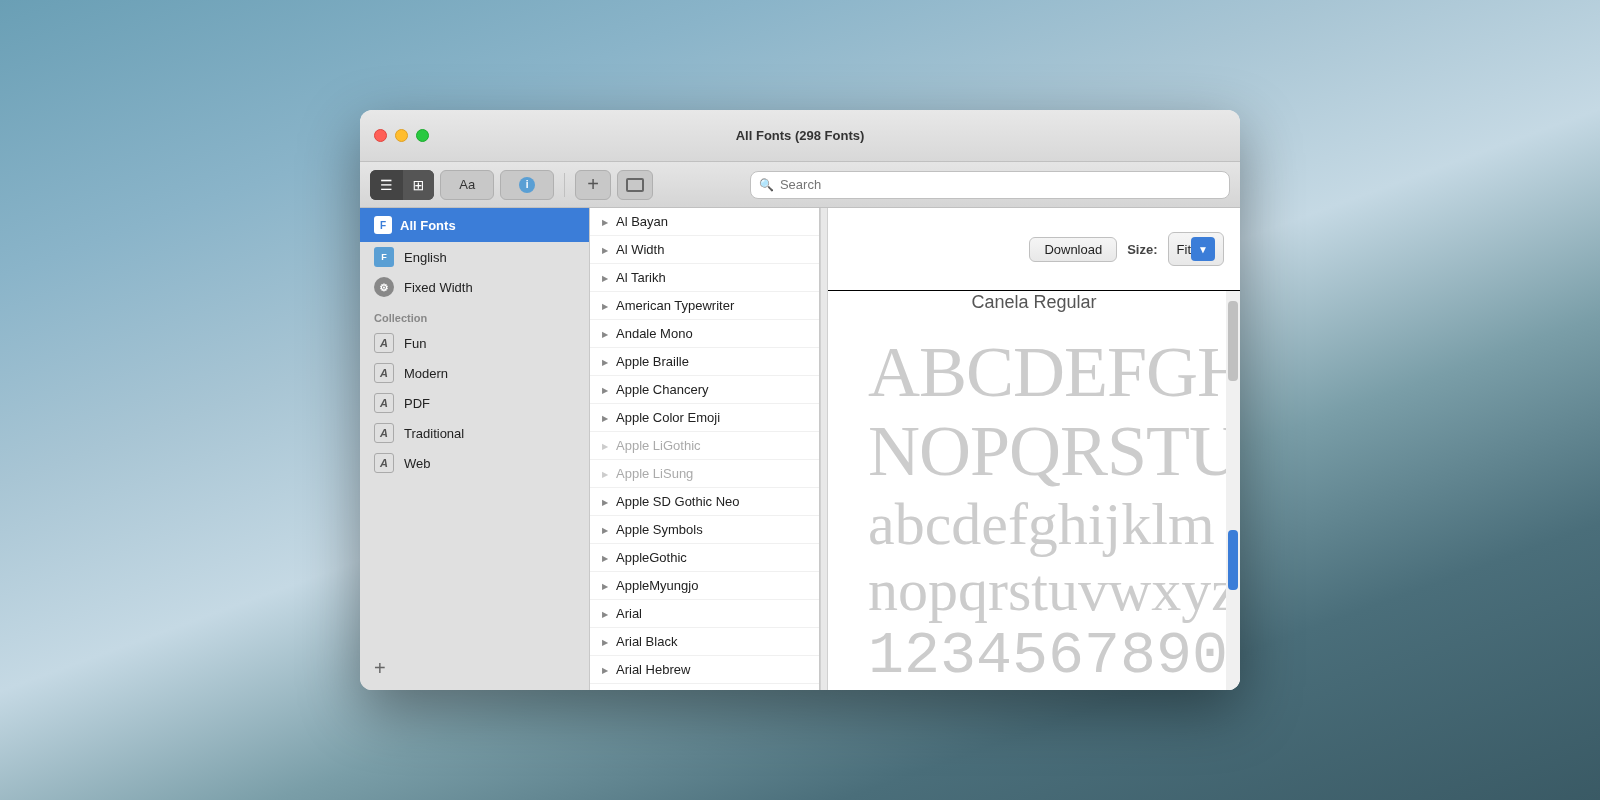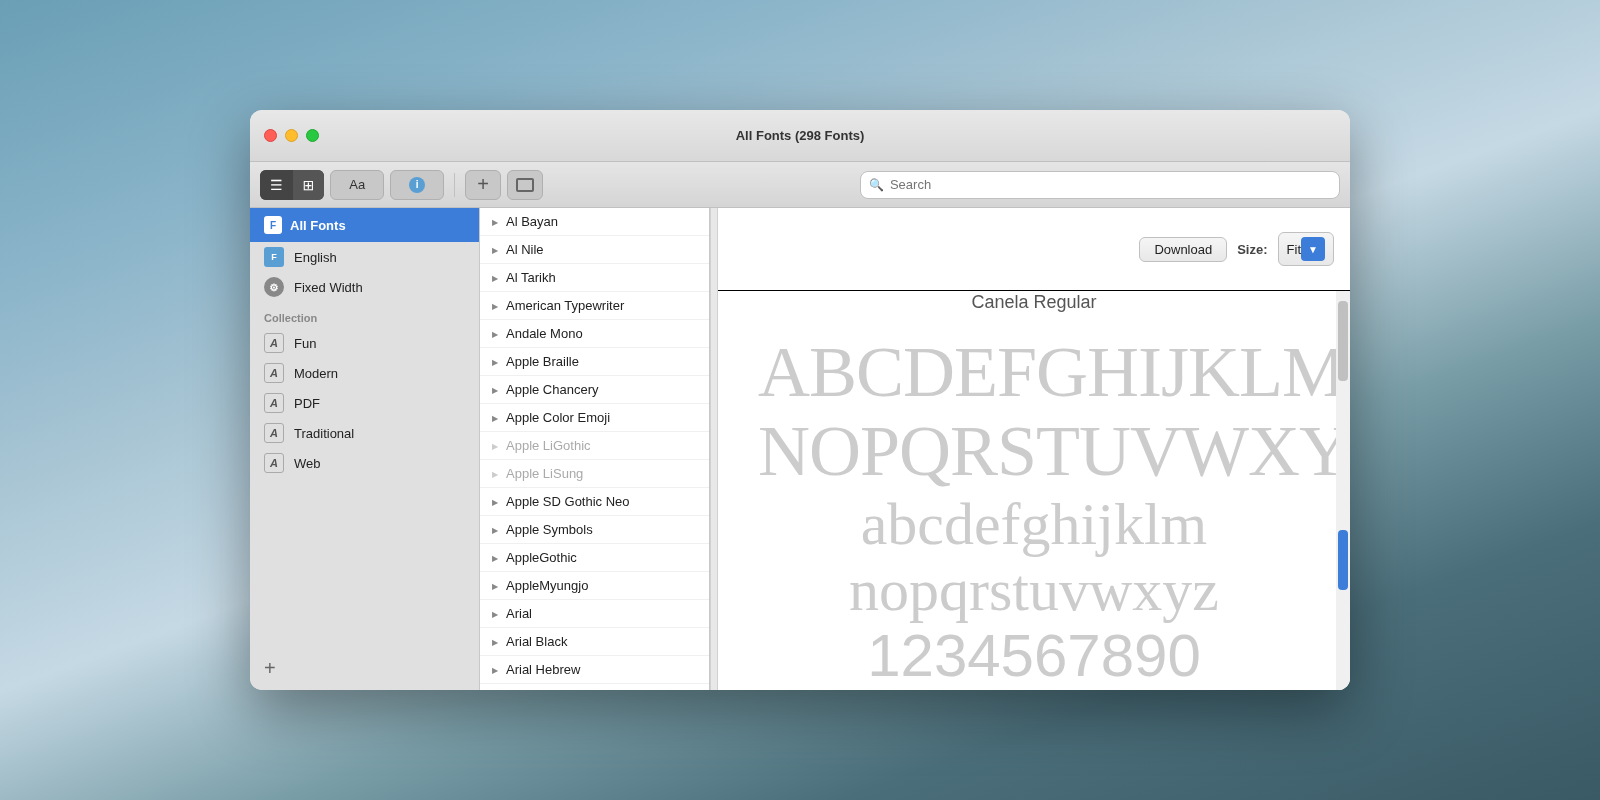--- a/index.html
+++ b/index.html
@@ -9,21 +9,21 @@
       height: 800px;
       background: linear-gradient(160deg, #6a9fb5 0%, #8ab4c9 20%, #a8c5d4 35%, #c5d9e4 50%, #7a9ea8 65%, #4a6e7a 80%, #3a5a65 100%);
       display: flex;
       align-items: center;
       justify-content: center;
       font-family: -apple-system, BlinkMacSystemFont, 'SF Pro Text', sans-serif;
       overflow: hidden;
     }
 
     .window {
-      width: 1100px;
+      width: 880px;
       height: 580px;
       background: #f0f0f0;
       border-radius: 12px;
       box-shadow: 0 20px 60px rgba(0,0,0,0.4);
       display: flex;
       flex-direction: column;
       overflow: hidden;
     }
 
     
@@ -570,21 +570,21 @@
       </div>
     </div>
 
     <div class="font-list" id="font-list-container">
     <div class="font-list-item">
           <span class="font-list-triangle" style="font-size: 8px; color: rgb(136, 136, 136);">▶</span>
           <span>Al Bayan</span>
         </div>
         <div class="font-list-item">
           <span class="font-list-triangle" style="font-size: 8px; color: rgb(136, 136, 136);">▶</span>
-          <span>Al Nile</span>
+          <span>Al Width</span>
         </div>
         <div class="font-list-item">
           <span class="font-list-triangle" style="font-size: 8px; color: rgb(136, 136, 136);">▶</span>
           <span>Al Tarikh</span>
         </div>
         <div class="font-list-item">
           <span class="font-list-triangle" style="font-size: 8px; color: rgb(136, 136, 136);">▶</span>
           <span>American Typewriter</span>
         </div>
         <div class="font-list-item">
@@ -654,21 +654,21 @@
           <div class="size-dropdown-arrow">▼</div>
         </div>
       </div>
 
       <div class="preview-content">
         <div class="preview-font-name">Canela Regular</div>
         <div class="preview-text-line uppercase-1" style="font-family: Georgia, serif;">ABCDEFGHIJKLM</div>
         <div class="preview-text-line uppercase-2" style="font-family: Georgia, serif;">NOPQRSTUVWXYZ</div>
         <div class="preview-text-line lowercase-1" style="font-family: Georgia, serif;">abcdefghijklm</div>
         <div class="preview-text-line lowercase-2" style="font-family: Georgia, serif;">nopqrstuvwxyz</div>
-        <div class="preview-text-line numbers" style="font-family: Liberation Sans, sans-serif;">1234567890</div>
+        <div class="preview-text-line numbers" style="font-family: Liberation Mono, monospace;">1234567890</div>
 
         <div class="preview-scrollbar">
           <div class="scrollbar-track">
             <div class="scrollbar-thumb"></div>
             <div class="scrollbar-thumb blue"></div>
           </div>
         </div>
       </div>
 
     </div>

